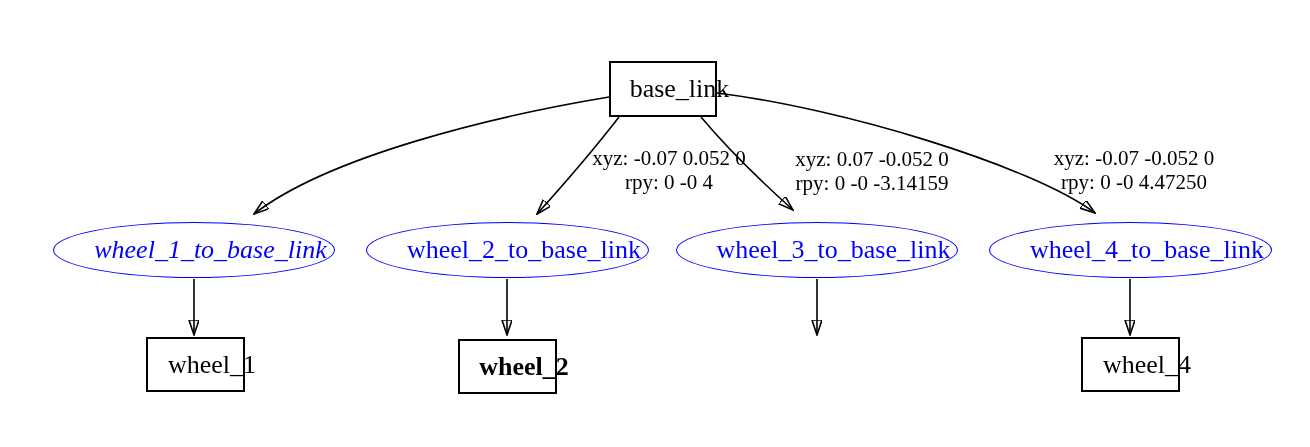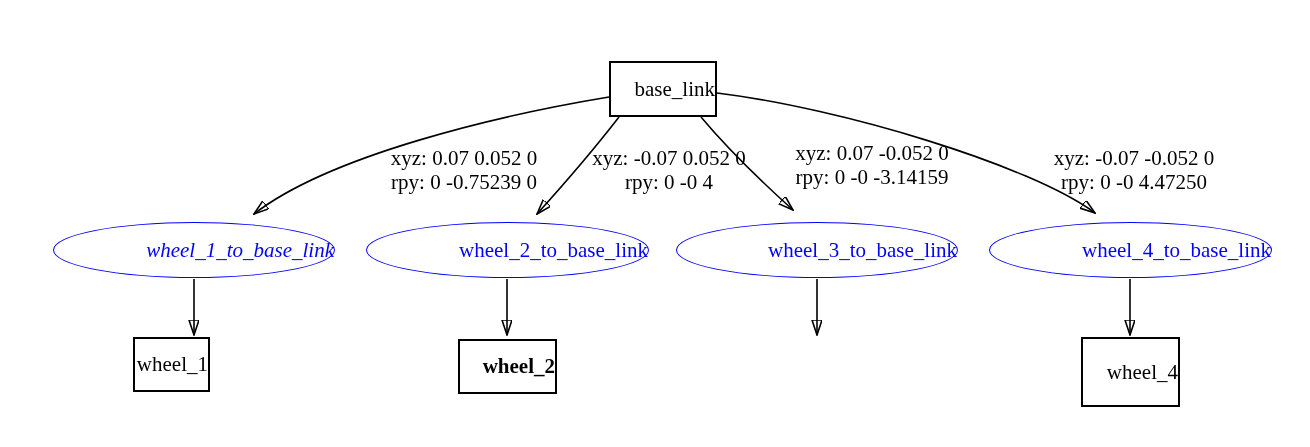--- a/index.html
+++ b/index.html
@@ -15,23 +15,23 @@
     position: absolute;
     left: 0; top: 0;
     width: 1310px;
     height: 447px;
   }
   .edges path { fill: none; stroke: #000000; stroke-width: 1.6; }
   .node {
     position: absolute;
     display: flex;
     align-items: center;
-    justify-content: flex-end;
+    justify-content: center;
     box-sizing: border-box;
-    font-size: 21px;
+    font-size: 26px;
     white-space: nowrap;
     background: #ffffff;
     padding-left: 33px;
   }
   .link-box {
     border: 2px solid #000000;
     color: #000000;
   }
   .joint-ellipse {
     border: 1.6px solid #0000ff;
@@ -67,29 +67,25 @@
     <path d="M194,279 L194,335" marker-end="url(#arrow)"></path>
     <path d="M507,279 L507,335" marker-end="url(#arrow)"></path>
     <path d="M817,279 L817,335" marker-end="url(#arrow)"></path>
     <path d="M1130,279 L1130,335" marker-end="url(#arrow)"></path>
   </svg>
 
   <div class="node link-box" style="left:609px; top:61px; width:108px; height:56px;">
     <span>base_link</span>
   </div>
 
-  <div class="edge-label" style="left:464px; top:146px;">
-    <div>xyz: 0.07 0.052 0</div>
-    <div>rpy: 0 -0.75239 0</div>
-  </div>
   <div class="edge-label" style="left:669px; top:146px;">
     <div>xyz: -0.07 0.052 0</div>
     <div>rpy: 0 -0 4</div>
   </div>
-  <div class="edge-label" style="left:872px; top:141px;">
+  <div class="edge-label" style="left:872px; top:147px;">
     <div>xyz: 0.07 -0.052 0</div>
     <div>rpy: 0 -0 -3.14159</div>
   </div>
   <div class="edge-label" style="left:1134px; top:146px;">
     <div>xyz: -0.07 -0.052 0</div>
     <div>rpy: 0 -0 4.47250</div>
   </div>
 
   <div class="node joint-ellipse" style="left:53px; top:222px; width:282px; height:56px;font-style:italic;">
     <span>wheel_1_to_base_link</span>
@@ -97,23 +93,23 @@
   <div class="node joint-ellipse" style="left:366px; top:222px; width:283px; height:56px;">
     <span>wheel_2_to_base_link</span>
   </div>
   <div class="node joint-ellipse" style="left:676px; top:222px; width:282px; height:56px;">
     <span>wheel_3_to_base_link</span>
   </div>
   <div class="node joint-ellipse" style="left:989px; top:222px; width:283px; height:56px;">
     <span>wheel_4_to_base_link</span>
   </div>
 
-  <div class="node link-box" style="left:133px; top:337px; width:77px; height:55px;">
+  <div class="node link-box" style="left:146px; top:337px; width:99px; height:55px;">
     <span>wheel_1</span>
   </div>
   <div class="node link-box" style="left:458px; top:339px; width:99px; height:55px;font-weight:bold;">
     <span>wheel_2</span>
   </div>
-  <div class="node link-box" style="left:1081px; top:337px; width:99px; height:70px;">
+  <div class="node link-box" style="left:1081px; top:337px; width:99px; height:55px;">
     <span>wheel_4</span>
   </div>
 
 </div>
 
 </body></html>

